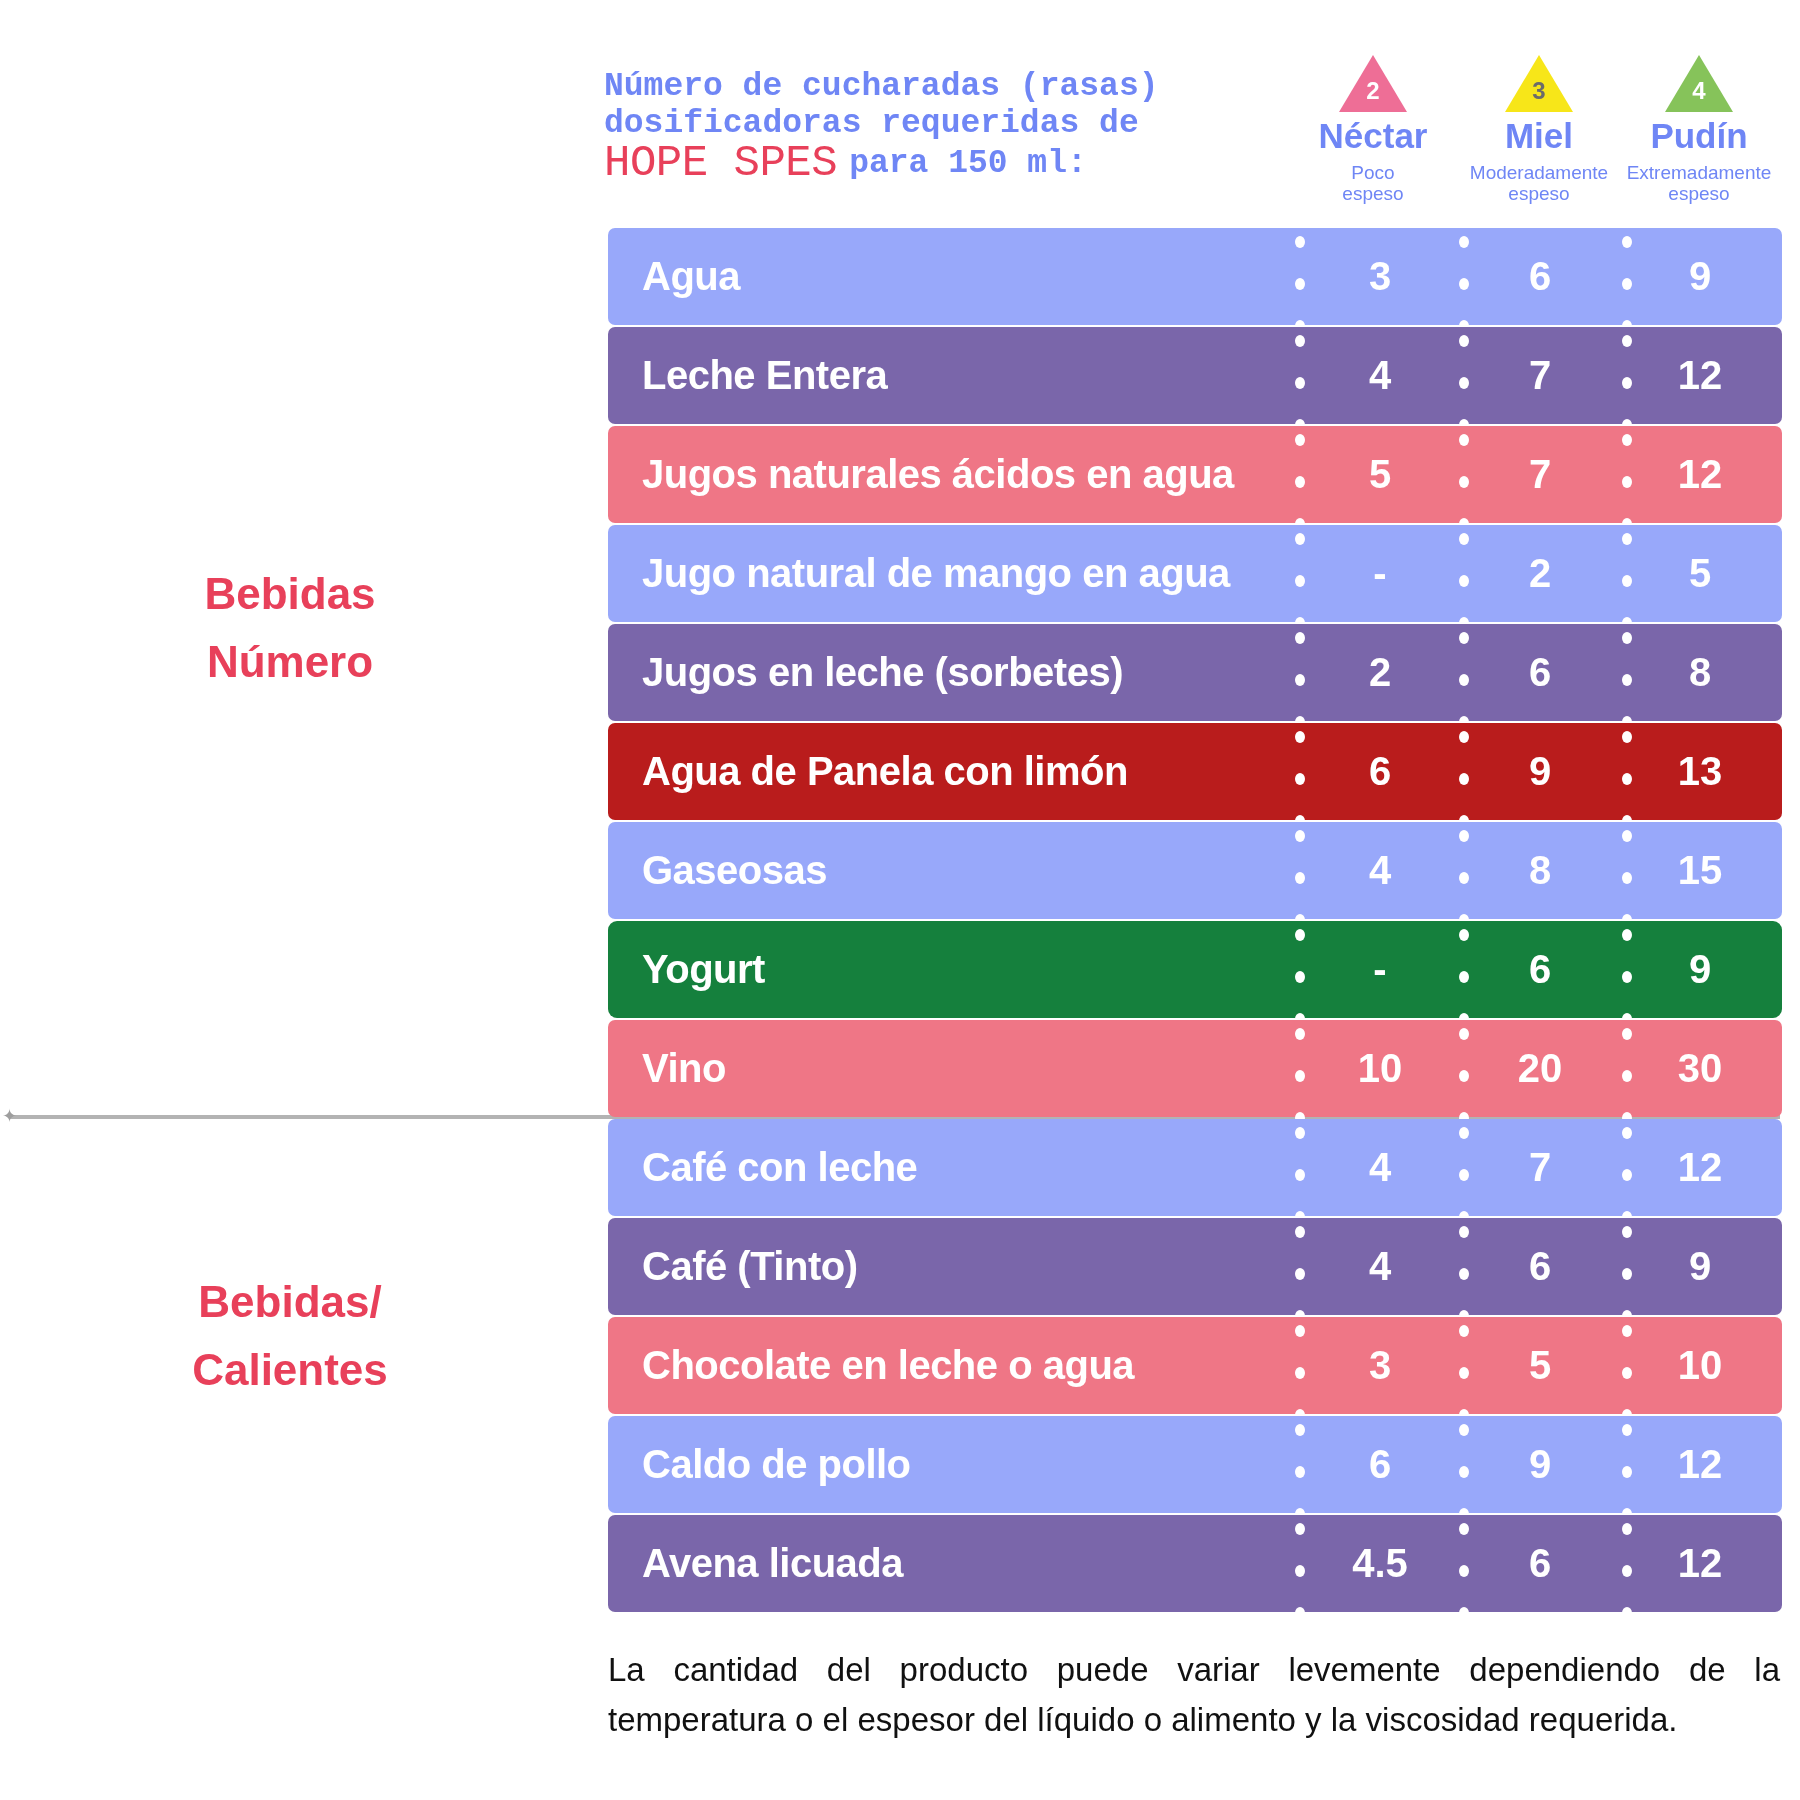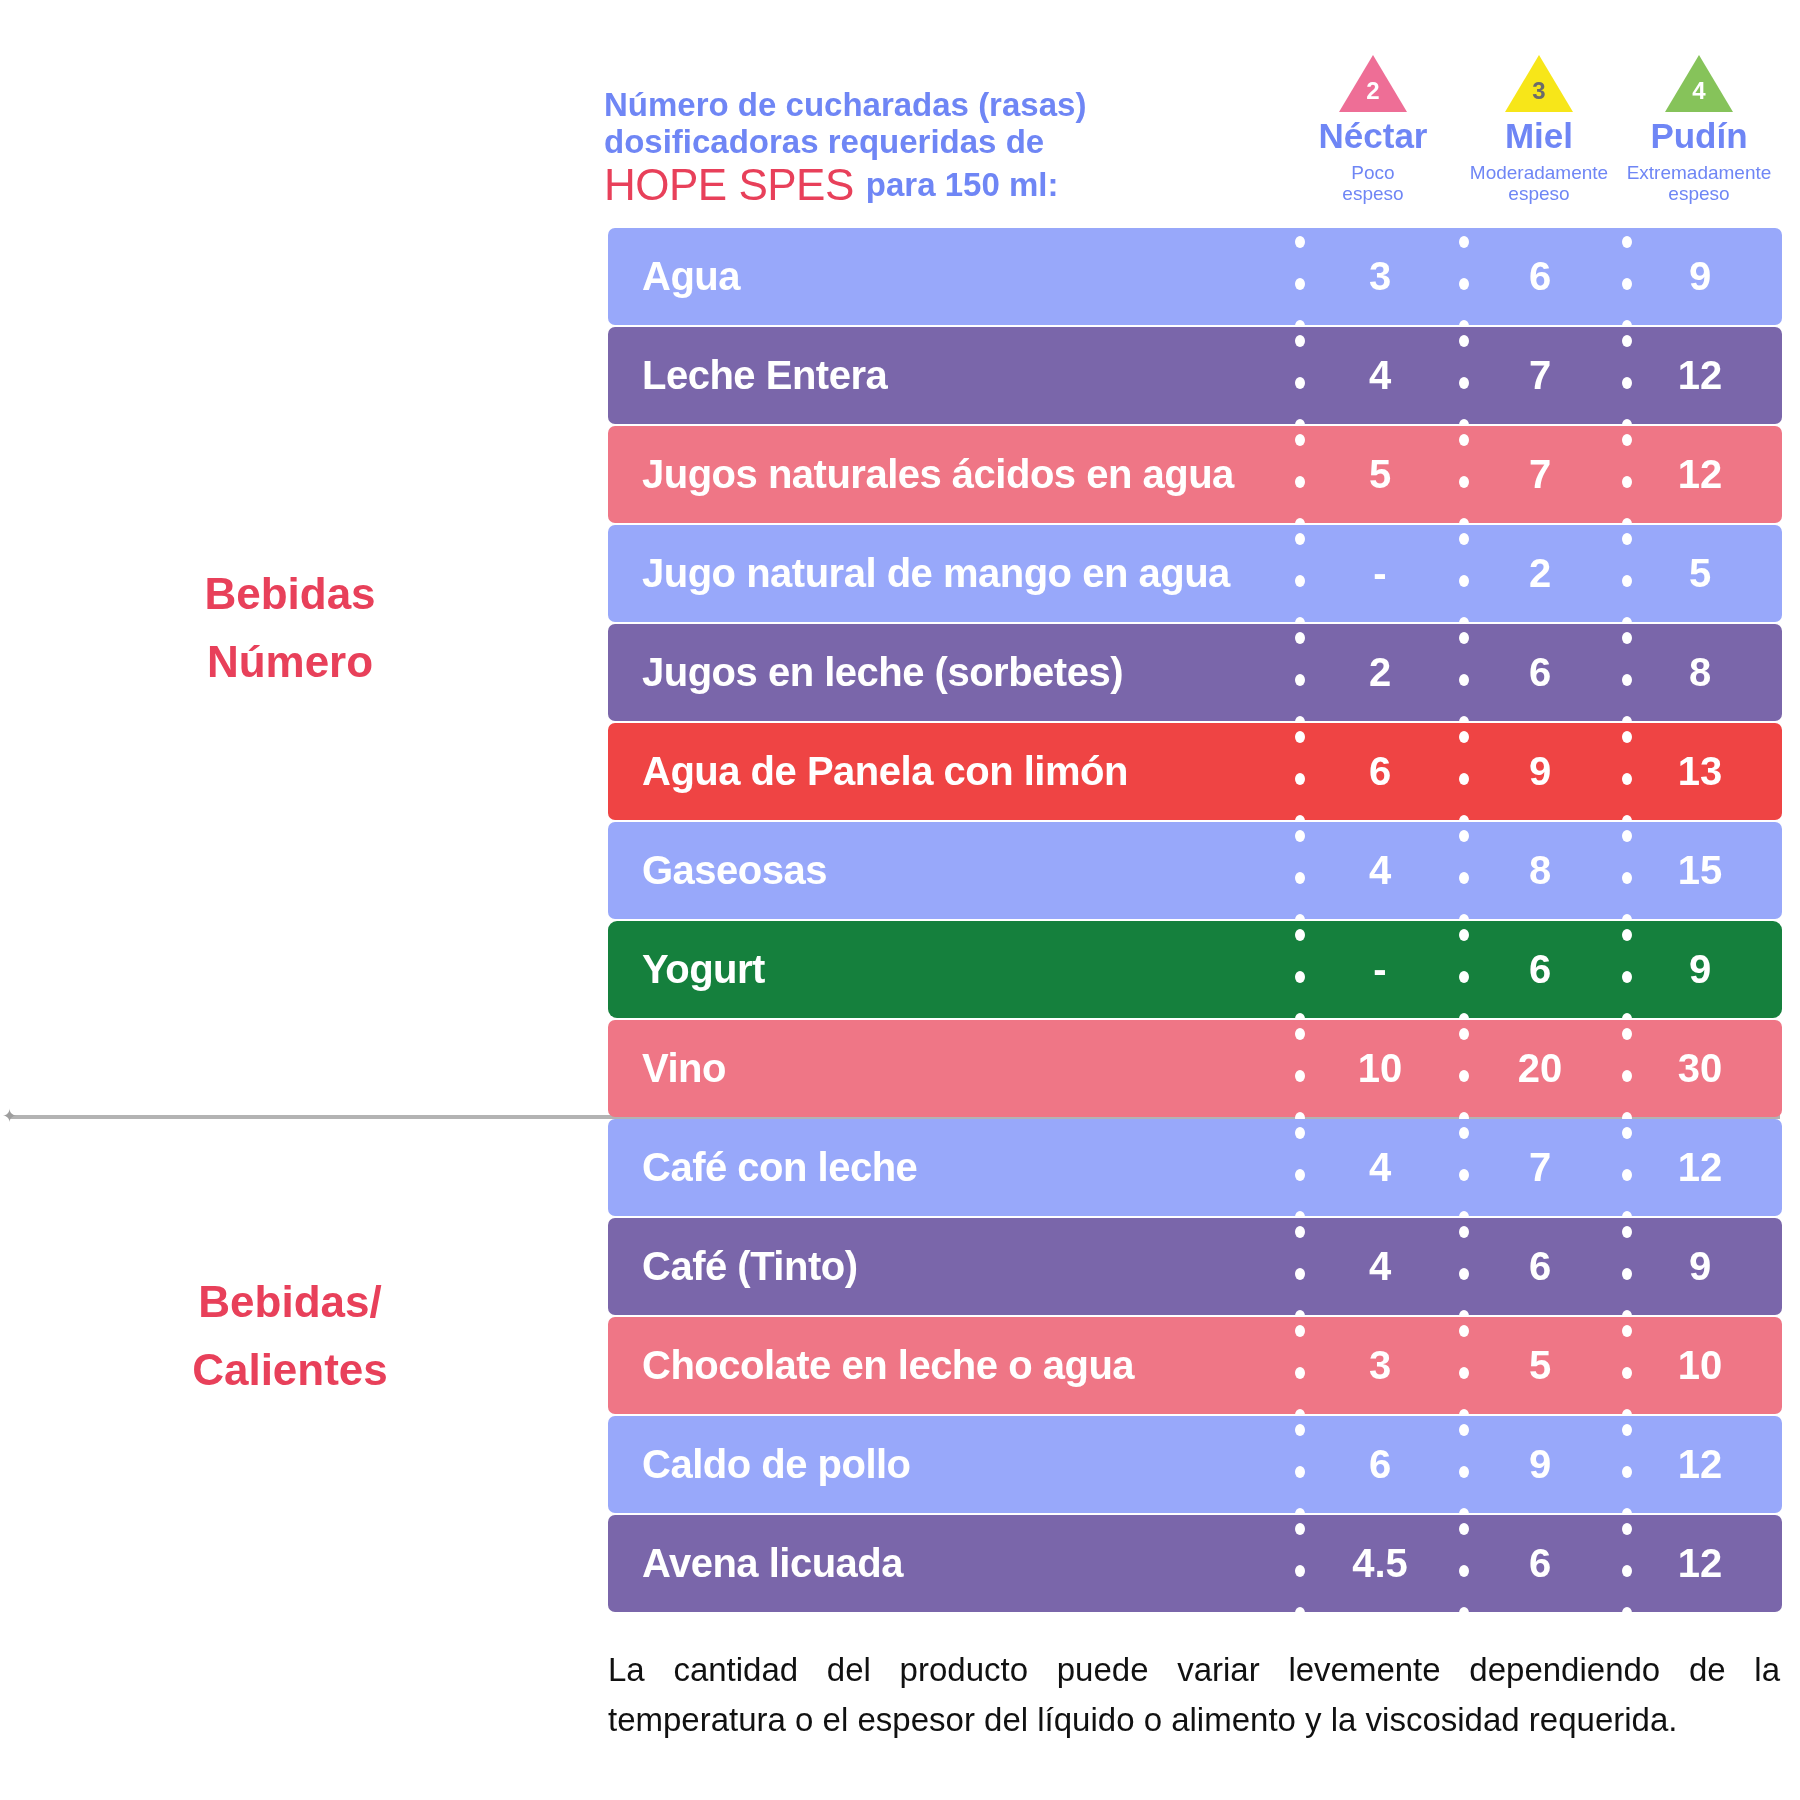--- a/index.html
+++ b/index.html
@@ -1,22 +1,22 @@
 <!DOCTYPE html>
 <html><head>
 <meta charset="utf-8">
 <style>
   html, body { margin:0; padding:0; }
   body {
     width:1800px; height:1800px; background:#ffffff; position:relative; overflow:hidden;
     font-family:"Liberation Sans", "DejaVu Sans", sans-serif;
   }
   .header-title {
-    position:absolute; left:604px; top:86px; width:560px;
-    color:#6f86f5; font-weight:bold; font-size:33px; line-height:37px;
+    position:absolute; left:604px; top:68px; width:560px;
+    color:#6f86f5; font-weight:bold; font-size:33px; line-height:37px;font-family:Liberation Mono, monospace;
   }
   .header-title .line { display:block; white-space:nowrap; }
   .header-title .brand-line { margin-top:3px; white-space:nowrap; }
   .brand { color:#e8405a; font-weight:normal; font-size:44px; letter-spacing:-0.5px; vertical-align:middle; }
   .brand-suffix { color:#6f86f5; font-weight:bold; font-size:33px; margin-left:12px; vertical-align:middle; }
 
   .level { position:absolute; top:55px; width:170px; text-align:center; }
   .tri { width:0; height:0; margin:0 auto; position:relative;
          border-left:34px solid transparent; border-right:34px solid transparent; border-bottom:57px solid #ee6e96; }
   .tri-num { position:absolute; left:-20px; top:22px; width:40px; text-align:center; font-weight:bold; font-size:24px; color:#fff; }
@@ -210,21 +210,21 @@
         <span class="dot d3"></span>
       </div>
       <span class="val v2">6</span>
       <div class="dots c3">
         <span class="dot d1"></span>
         <span class="dot d2"></span>
         <span class="dot d3"></span>
       </div>
       <span class="val v3">8</span>
     </div>
-    <div class="row" style="background: #ef4444;">
+    <div class="row" style="background: #b91c1c;">
       <span class="label">Agua de Panela con limón</span>
       <div class="dots c1">
         <span class="dot d1"></span>
         <span class="dot d2"></span>
         <span class="dot d3"></span>
       </div>
       <span class="val v1">6</span>
       <div class="dots c2">
         <span class="dot d1"></span>
         <span class="dot d2"></span>

